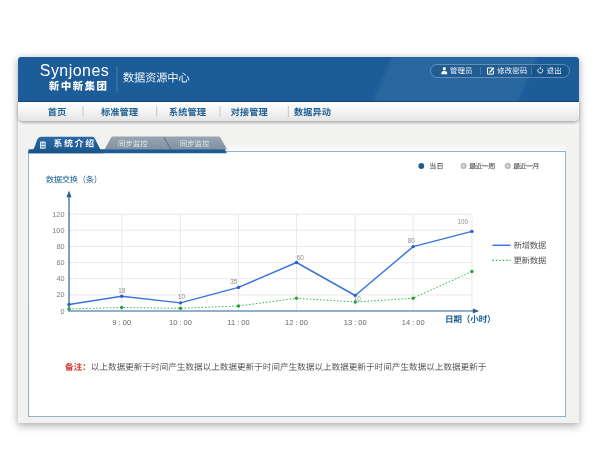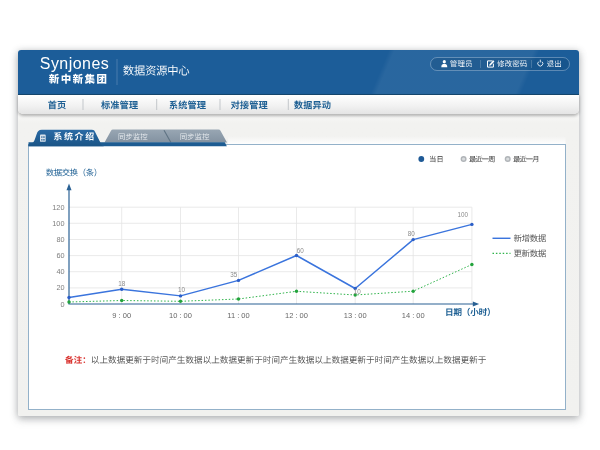--- a/index.html
+++ b/index.html
@@ -1,15 +1,15 @@
 <!DOCTYPE html>
 <html><head><meta charset="utf-8"><style>
 * { margin:0; padding:0; box-sizing:border-box; }
 html,body { width:600px; height:450px; background:#ffffff; font-family:"Liberation Sans",sans-serif; overflow:hidden; }
-#stage { position:absolute; left:0; top:0; width:600px; height:378px; }
+#stage { position:absolute; left:0; top:7px; width:600px; height:378px; }
 .win { position:absolute; left:18px; top:50px; width:561px; height:366px;
   background:linear-gradient(#fafaf9 62px, #f2f2f0 73px, #f1f1ef);
   border-radius:3px 3px 2px 2px;
   box-shadow:0 1px 7px rgba(90,95,100,0.38), 0 4px 9px rgba(110,115,120,0.28); }
 .hdr { position:absolute; left:0; top:0; width:561px; height:43.5px; background:#1c5d99; border-radius:3px 3px 0 0; overflow:hidden; }
 .hdr .sw { position:absolute; left:0; top:0; width:561px; height:43.5px;
   background:linear-gradient(113deg, rgba(255,255,255,0) 64%, rgba(255,255,255,0.06) 65%, rgba(255,255,255,0.06) 89%, rgba(255,255,255,0) 90%); }
 .hline { position:absolute; left:0; top:43.5px; width:561px; height:1.5px; background:#15486f; }
 .nav { position:absolute; left:0; top:45px; width:561px; height:19px;
   background:linear-gradient(#ffffff, #f2f2f2 55%, #e4e4e4); border-radius:0 0 5px 5px;

